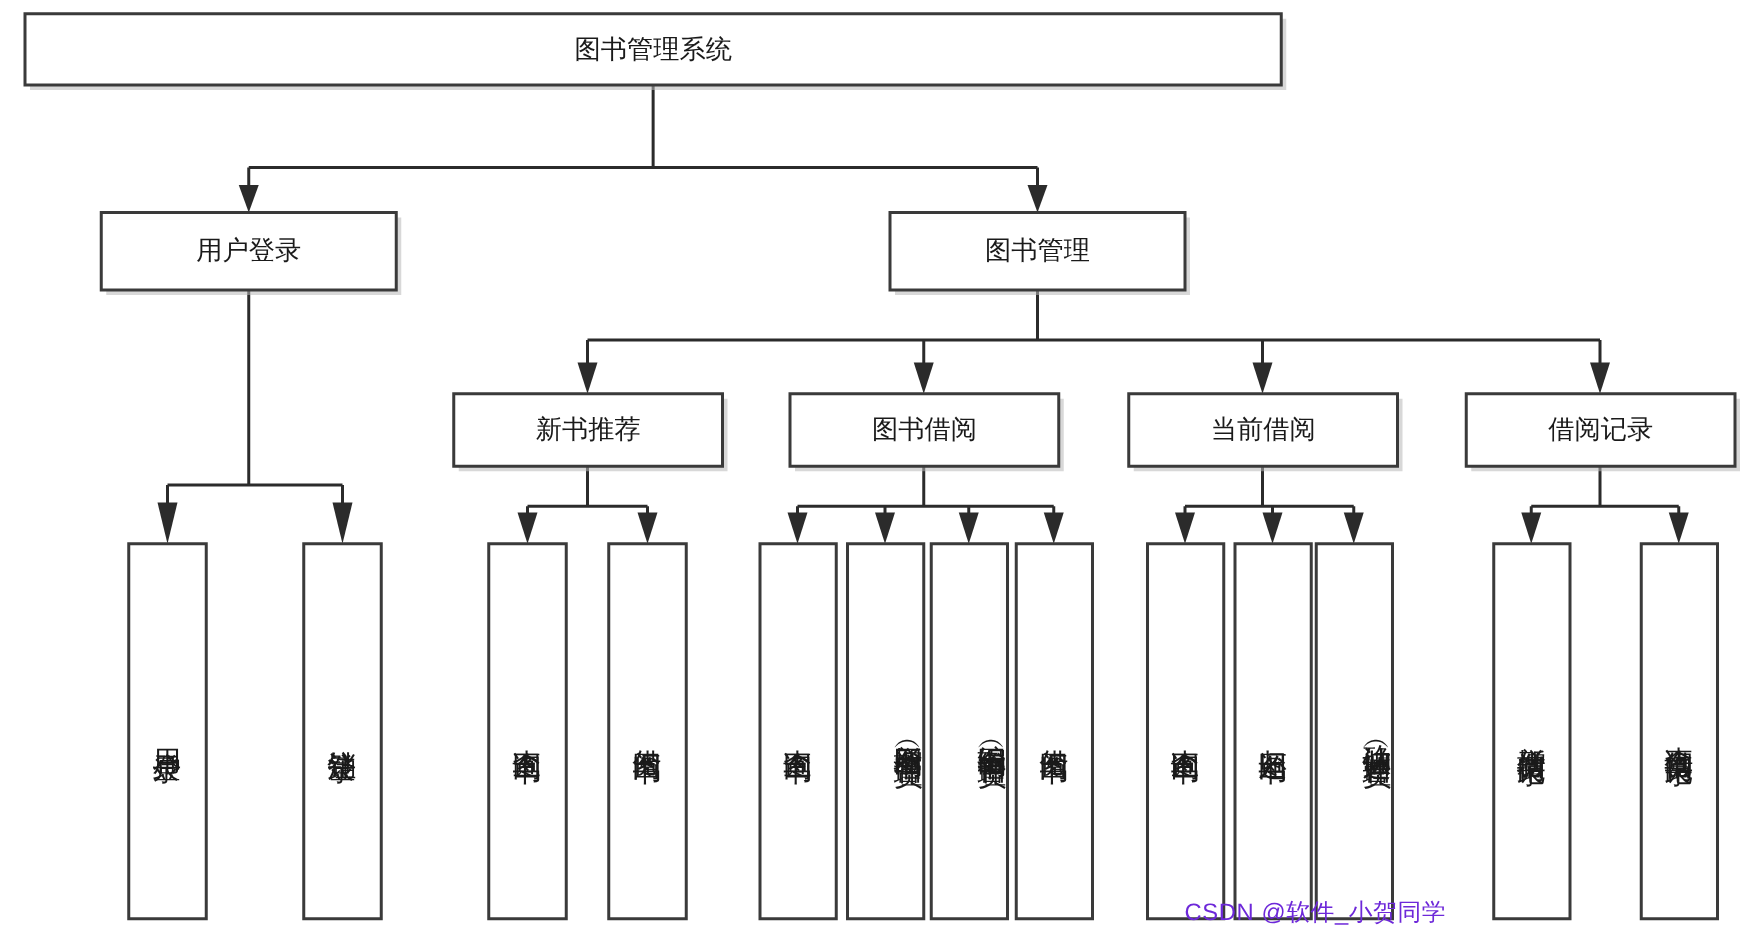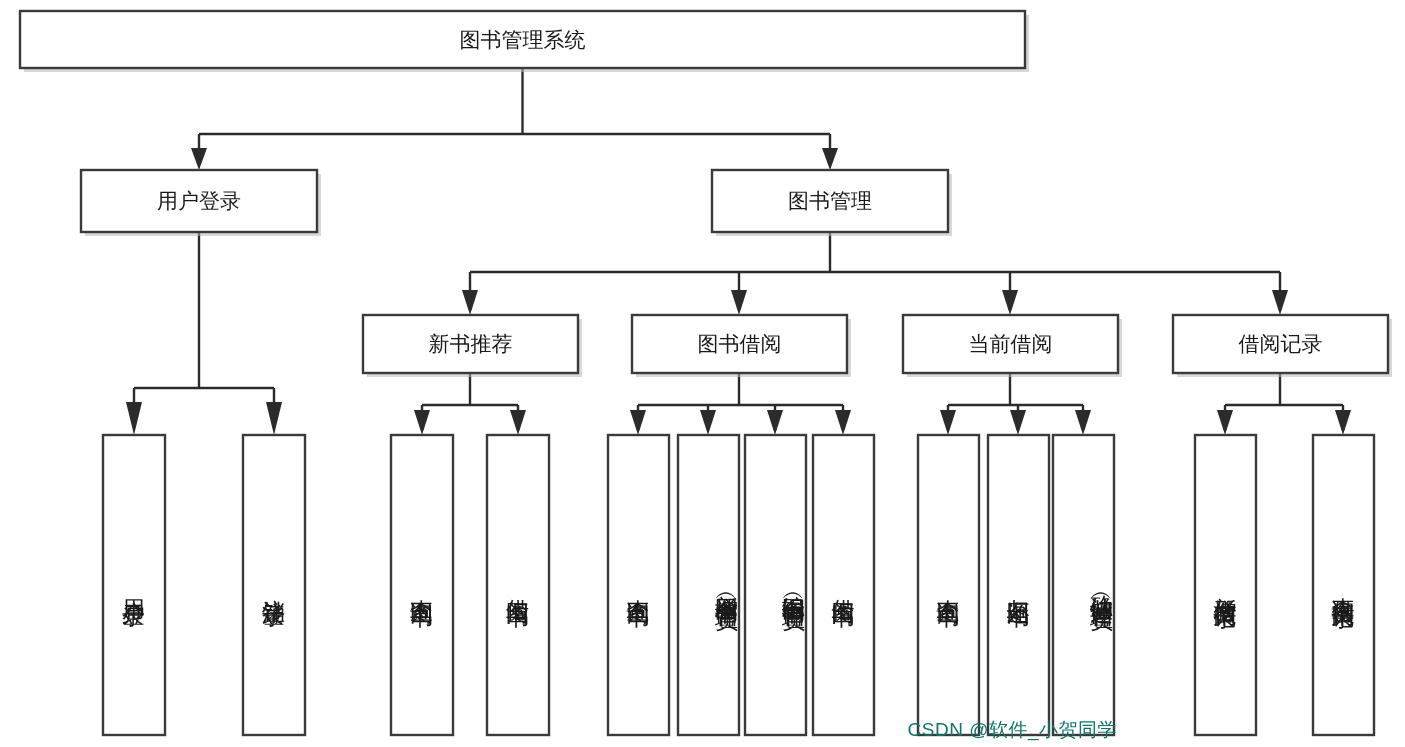--- a/index.html
+++ b/index.html
@@ -11,20 +11,21 @@
     width: 1405px;
     height: 747px;
     font-family: "Liberation Sans", "DejaVu Sans", sans-serif;
     overflow: hidden;
   }
   #diagram-root {
     position: relative;
     width: 1127px;
     height: 747px;
     background: #ffffff;
+    padding-left: 40px;
   }
   svg#tree-canvas {
     position: absolute;
     left: 0;
     top: 0;
     width: 1405px;
     height: 747px;
     display: block;
   }
   .node-box {
@@ -65,21 +66,21 @@
     white-space: nowrap;
     text-align: center;
     pointer-events: none;
   }
   .watermark {
     position: absolute;
     right: 10px;
     bottom: 4px;
     font-family: "Liberation Sans", "DejaVu Sans", sans-serif;
     font-size: 19px;
-    color: #0f766e;
+    color: #6d28d9;
     letter-spacing: 0.5px;
     white-space: nowrap;
   }
 </style>
 </head>
 <body>
 
 <div id="diagram-root">
 
   <svg id="tree-canvas" viewBox="0 0 1405 747">

